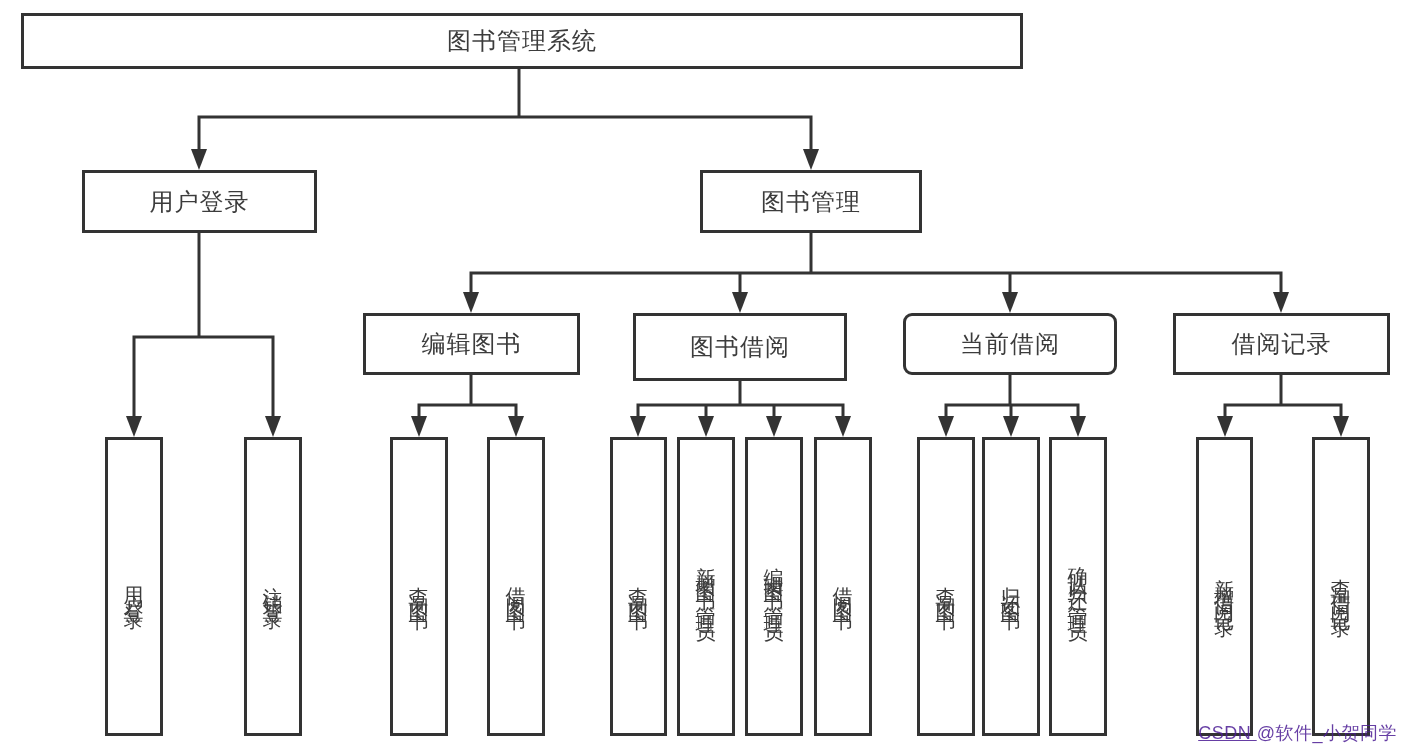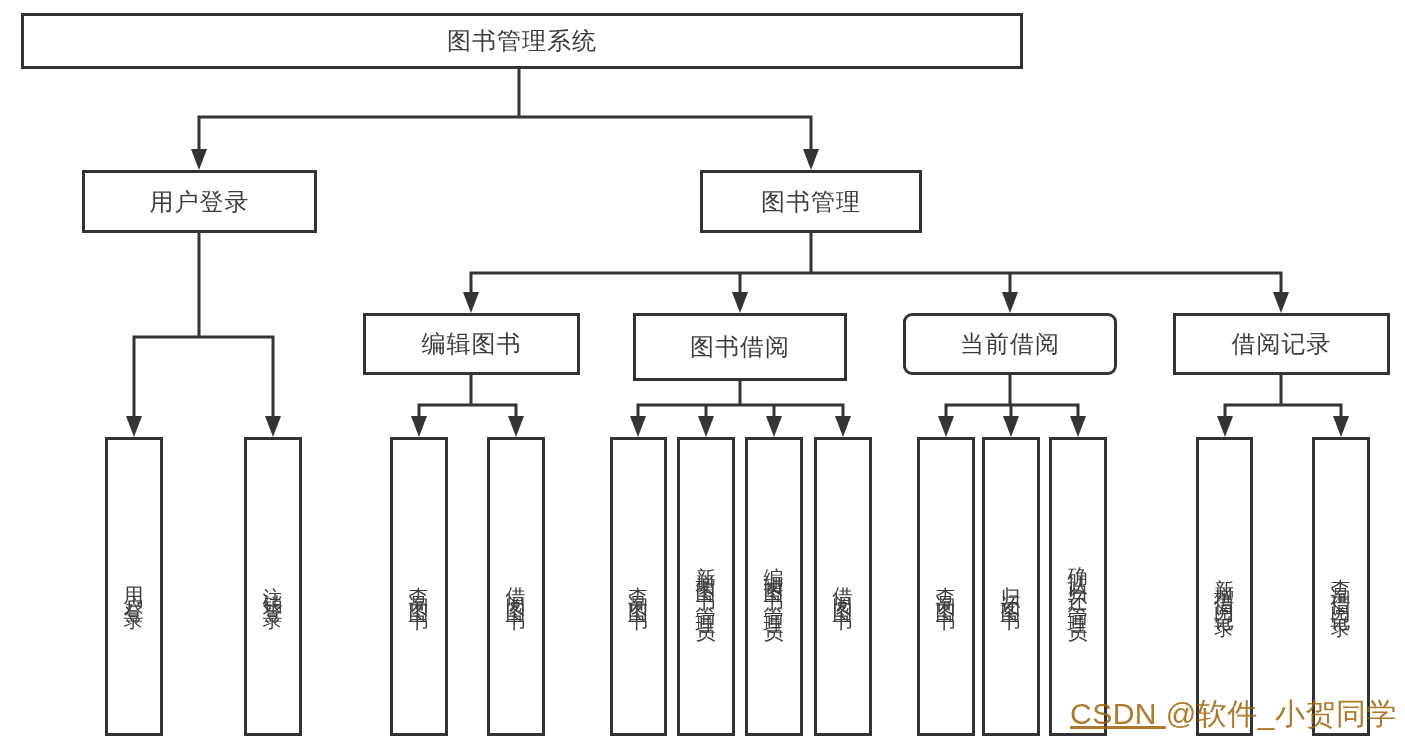--- a/index.html
+++ b/index.html
@@ -36,23 +36,23 @@
     writing-mode: vertical-rl;
     text-orientation: mixed;
     font-size: 20px;
     letter-spacing: 8px;
     line-height: 1;
     white-space: nowrap;
   }
   .watermark {
     position: absolute;
     right: 8px;
-    bottom: 12px;
-    font-size: 30px;
-    color: #a16207;
+    bottom: 2px;
+    font-size: 18px;
+    color: #4c1d95;
     opacity: 0.85;
     letter-spacing: 0.5px;
     white-space: nowrap;
     z-index: 5;
   }
   .watermark .wm-site { text-decoration: underline; }
 </style>
 </head>
 <body>
 

